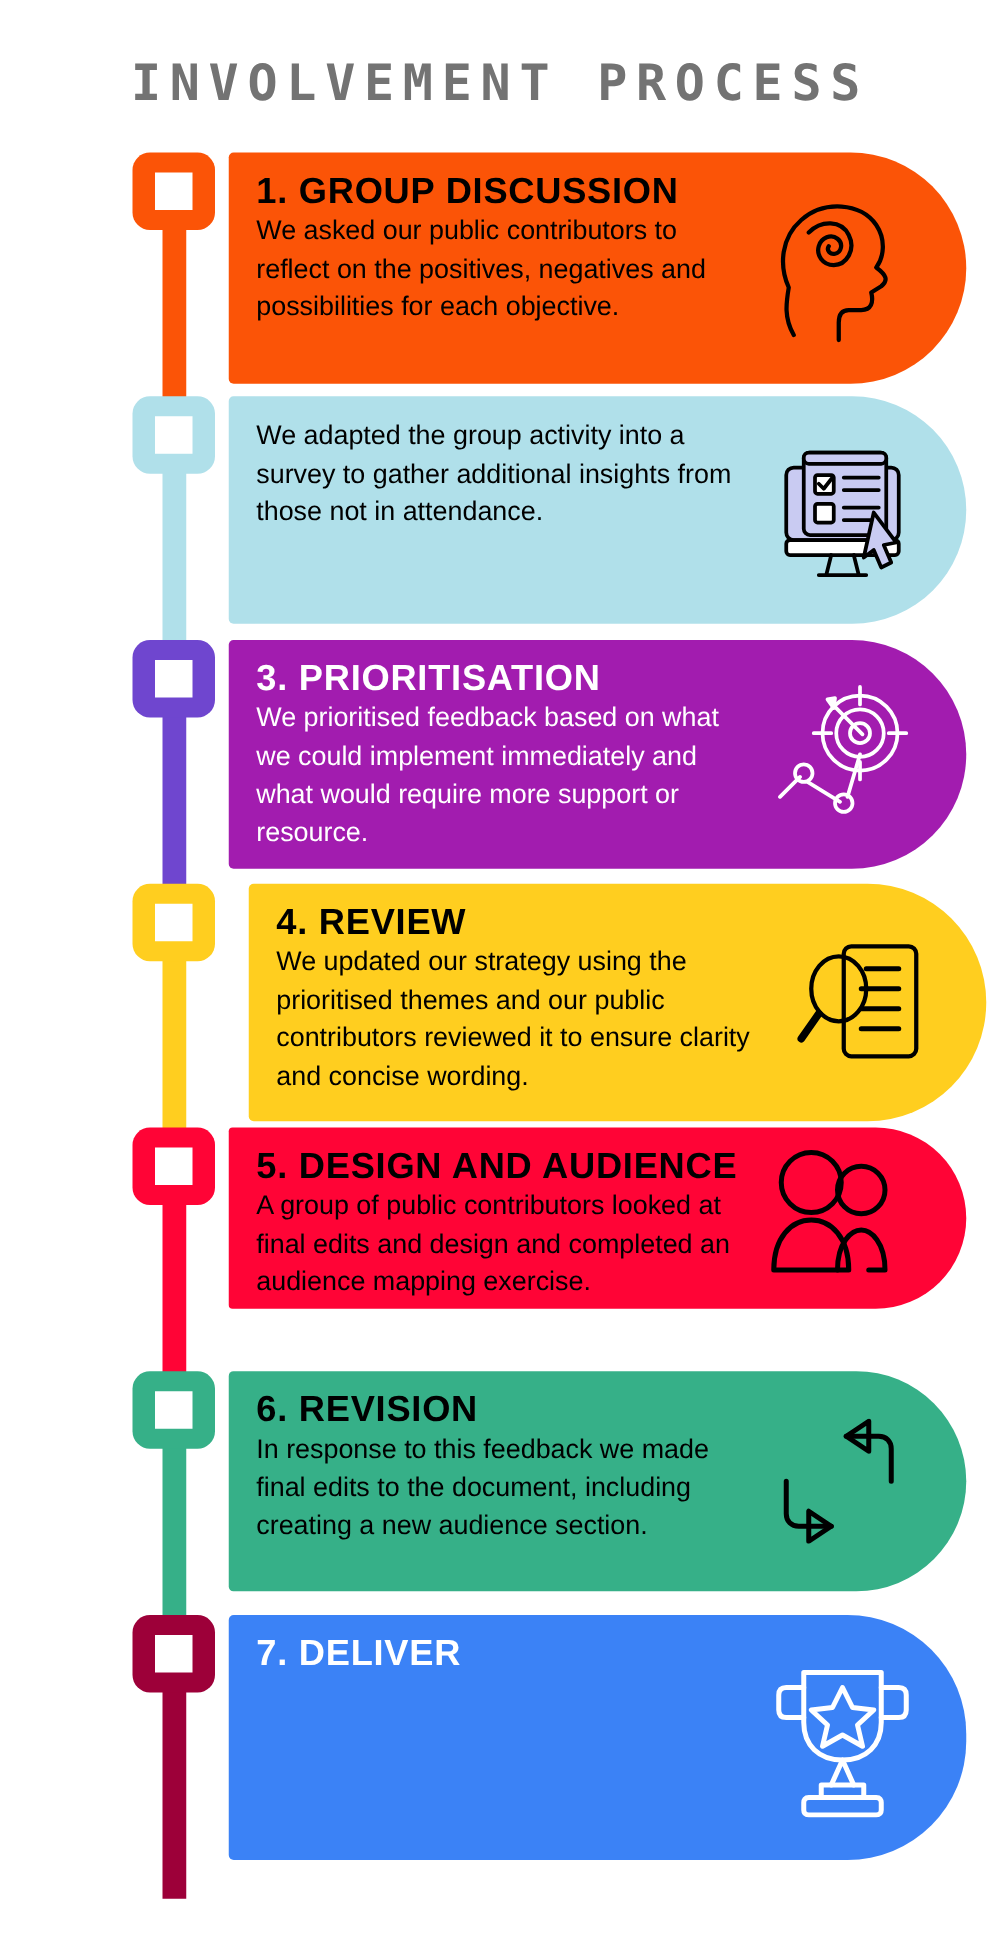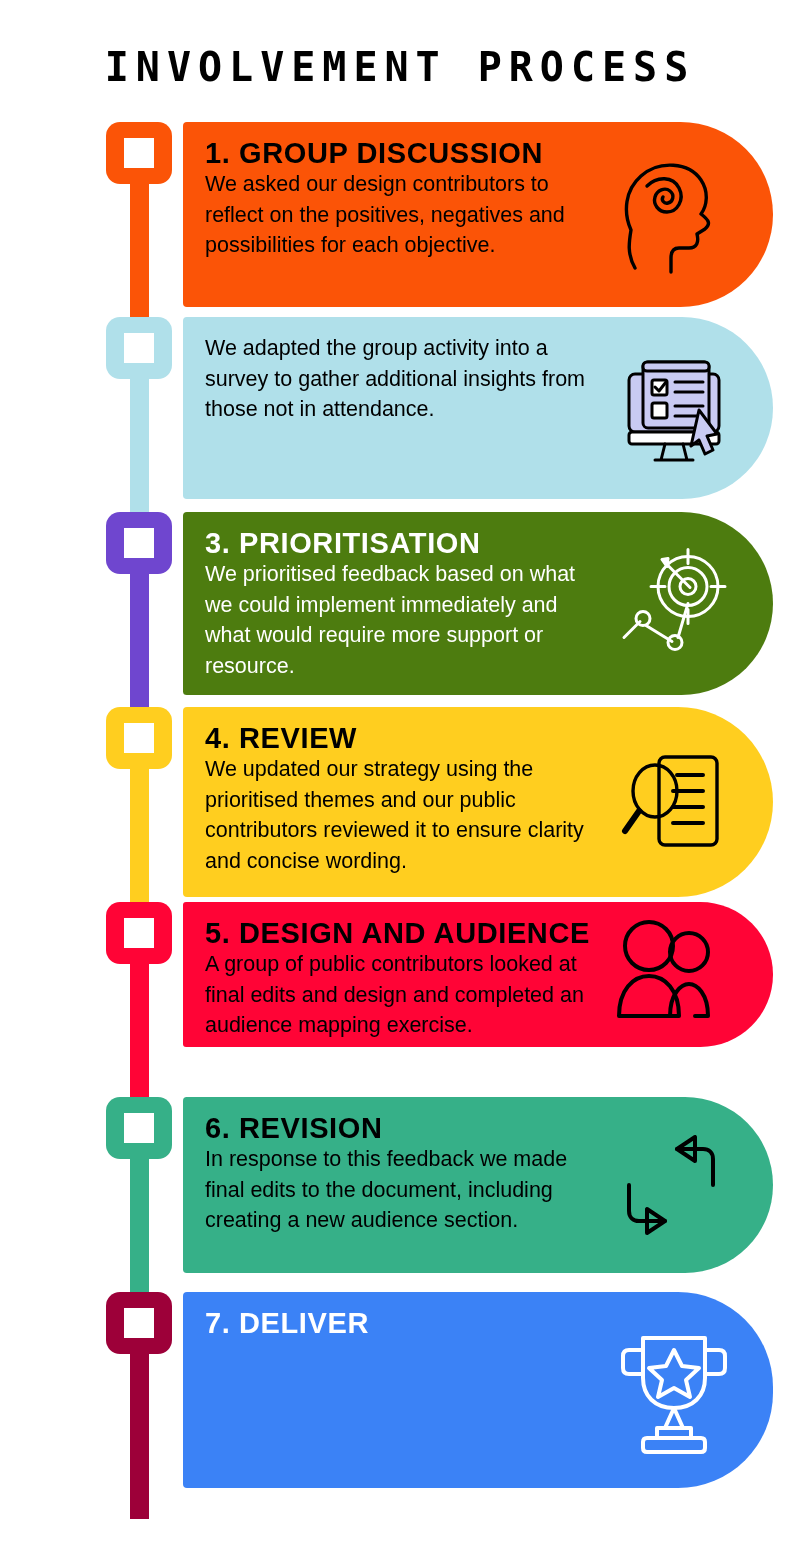--- a/index.html
+++ b/index.html
@@ -18,21 +18,21 @@
   #page-title {
     position: absolute;
     top: 44px;
     left: 0;
     width: 800px;
     text-align: center;
     font-family: "DejaVu Sans Mono", monospace;
     font-weight: bold;
     font-size: 40px;
     letter-spacing: 7px;
-    color: #000000;
+    color: #737373;
     white-space: nowrap;
   }
 
   #timeline {
     position: absolute;
     top: 118px;
     left: 0;
     width: 800px;
     padding-left: 48px;
   }
@@ -84,21 +84,21 @@
     border-top-right-radius: 95px;
     border-bottom-right-radius: 95px;
     z-index: 2;
     box-sizing: border-box;
     padding: 16px 0 14px 22px;
     overflow: hidden;
   }
   .card-h1 { height: 185px; }
   .card-h2 { height: 182px; }
   .card-h3 { height: 183px; }
-  .card-h4 { height: 190px; }
+  .card-h4 { height: 190px; margin-left: 16px; }
   .card-h5 { height: 145px; }
   .card-h6 { height: 176px; }
   .card-h7 { height: 196px; }
 
   .card-heading {
     font-family: "Liberation Sans Narrow", "Liberation Sans", sans-serif;
     font-weight: bold;
     font-size: 29px;
     letter-spacing: 0.6px;
     line-height: 1.05;
@@ -134,21 +134,21 @@
 
 <div id="timeline">
 
   <div class="step">
     <div class="stem" style="background:#FB5407"></div>
     <div class="marker" style="background:#FB5407">
       <div class="marker-hole"></div>
     </div>
     <div class="card card-h1 t-dark tight" style="background:#FB5407">
       <div class="card-heading">1. GROUP DISCUSSION</div>
-      <div class="card-body">We asked our design contributors to reflect on the positives, negatives and possibilities for each objective.</div>
+      <div class="card-body">We asked our public contributors to reflect on the positives, negatives and possibilities for each objective.</div>
       <div class="card-icon">
         <svg width="110" height="130" viewBox="0 0 110 130" fill="none" stroke="#000" stroke-width="3.4" stroke-linecap="round" stroke-linejoin="round">
           <path d="M18 118 C10 104 12 92 14 80 C6 62 8 40 24 26 C42 10 72 12 84 30 C92 42 90 56 84 64 C92 70 94 74 88 79 L80 84 C82 92 80 98 72 98 L62 98 C56 98 54 102 54 108 L54 122"></path>
           <path d="M30 36 C40 26 56 26 62 38 C68 50 60 62 50 62 C41 62 36 54 38 47 C40 40 48 37 53 41 C58 45 56 52 51 53 C47 54 44 50 46 47"></path>
         </svg>
       </div>
     </div>
   </div>
 
   <div class="step">
@@ -173,21 +173,21 @@
         </svg>
       </div>
     </div>
   </div>
 
   <div class="step">
     <div class="stem" style="background:#6F46CF"></div>
     <div class="marker" style="background:#6F46CF">
       <div class="marker-hole"></div>
     </div>
-    <div class="card card-h3 t-light tight" style="background:#4d7c0f">
+    <div class="card card-h3 t-light tight" style="background:#a21caf">
       <div class="card-heading">3. PRIORITISATION</div>
       <div class="card-body">We prioritised feedback based on what we could implement immediately and what would require more support or resource.</div>
       <div class="card-icon" style="right:38px">
         <svg width="125" height="125" viewBox="0 0 125 125" fill="none" stroke="#fff" stroke-width="3" stroke-linecap="round" stroke-linejoin="round">
           <circle cx="78" cy="45" r="30"></circle>
           <circle cx="78" cy="45" r="19"></circle>
           <circle cx="78" cy="45" r="8"></circle>
           <path d="M78 8 V22 M78 68 V82 M41 45 H55 M101 45 H115"></path>
           <path d="M56 22 L80 46"></path>
           <path d="M52 18 L58 17 L57 25 Z" fill="#fff"></path>

